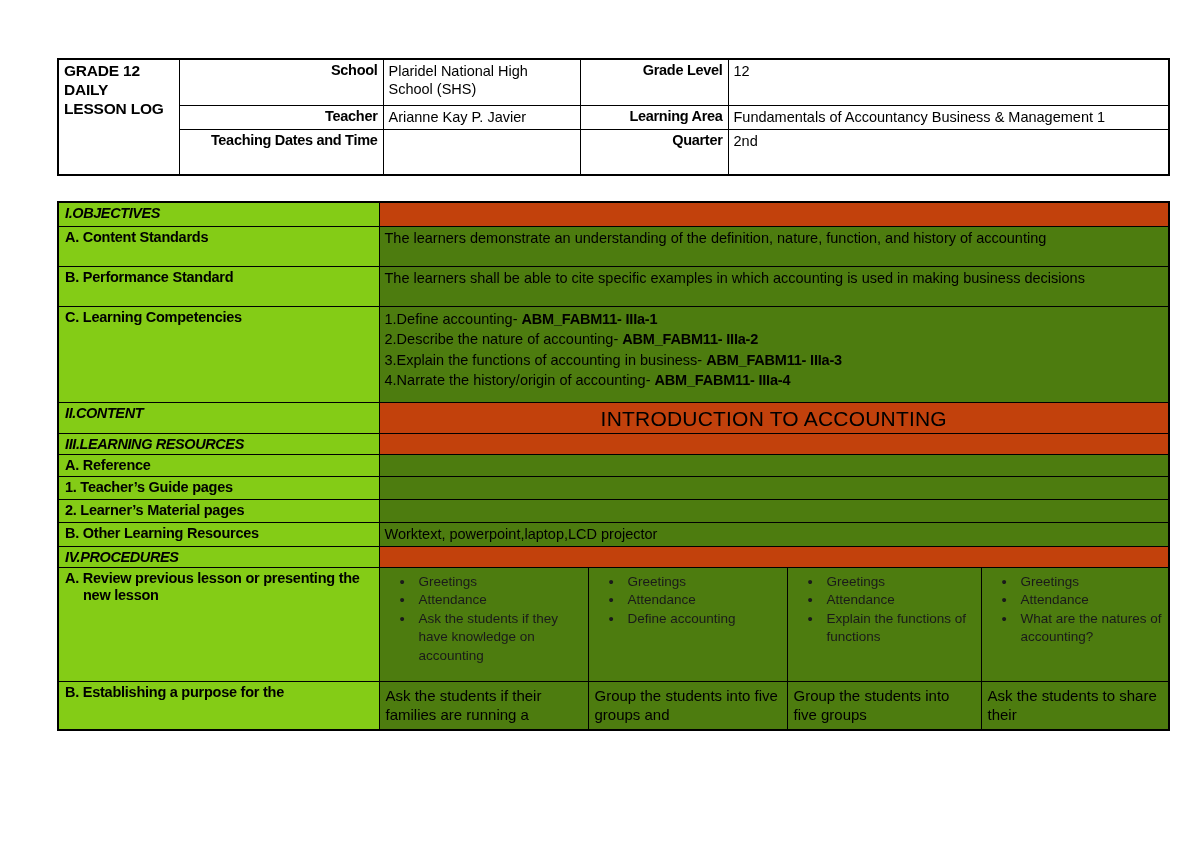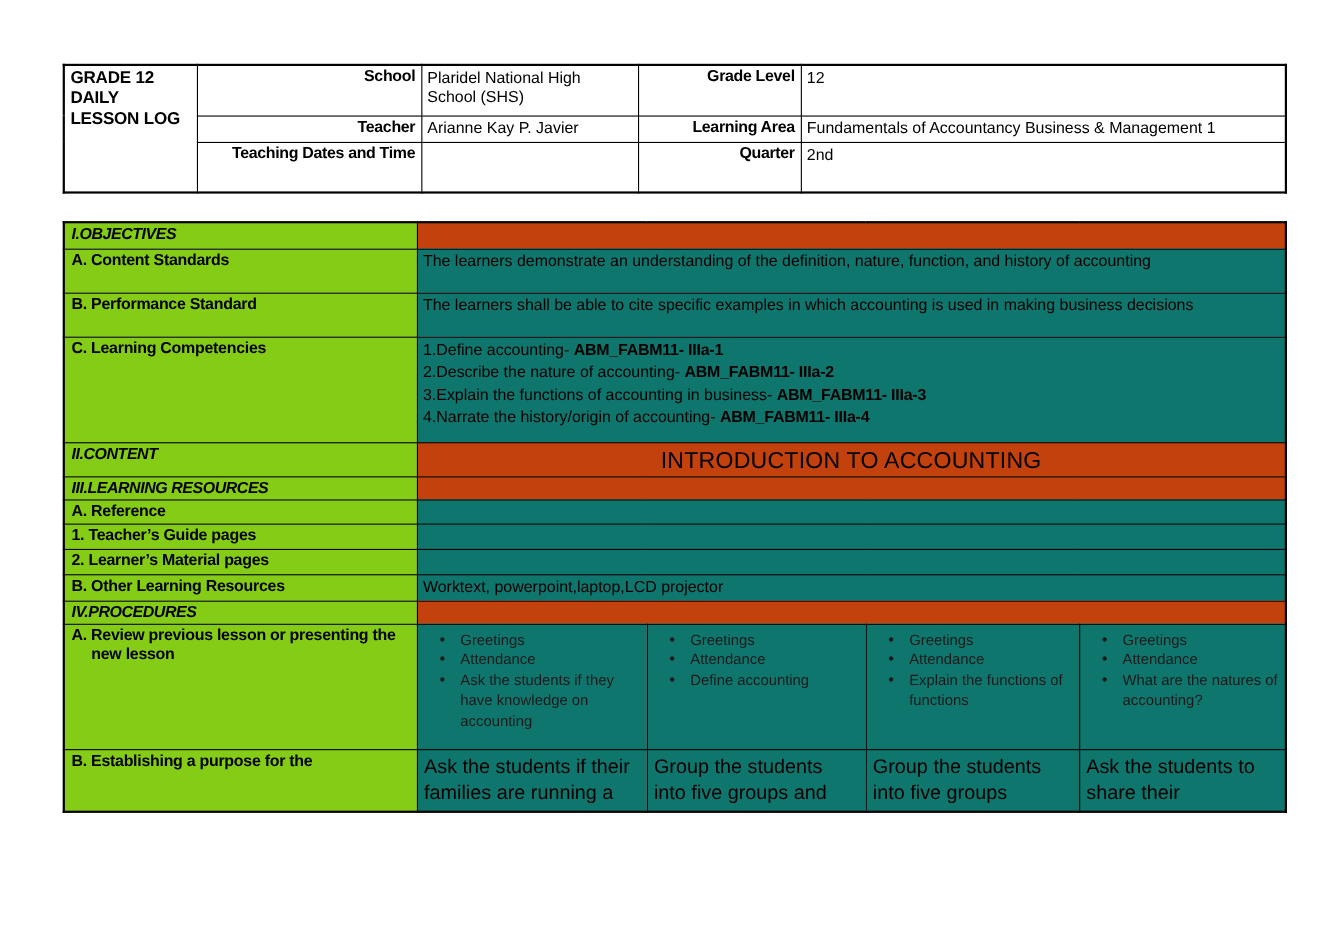--- a/index.html
+++ b/index.html
@@ -33,21 +33,21 @@
   .hdr .val{font-size:14.5px;line-height:1.25;font-weight:normal;}
 
   
   .main{
     position:absolute;left:57px;top:201px;width:1111px;
     border:2.5px solid #000;
   }
   .main td{border:1.2px solid #000;}
   .beige{background:#84cc16;}
   .peach{background:#c2410c;}
-  .white{background:#0f766e;}
+  .white{background:#4d7c0f;}
 
   .sechead{
     font-weight:bold;font-style:italic;font-size:14.5px;
     letter-spacing:-0.4px;padding-left:6px;
   }
   .sublabel{
     font-weight:bold;font-size:14.5px;
     letter-spacing:-0.25px;line-height:1.22;
     padding-left:24px;
     text-indent:-18px;
@@ -63,21 +63,21 @@
   ul.bul{margin:1px 0 0 0;padding-left:30px;list-style:none;}
   ul.bul li{
     font-size:13.5px;line-height:1.38;position:relative;
     padding-left:3px;color:#1a1a1a;
   }
   ul.bul li:before{
     content:"\2022";position:absolute;left:-16px;top:-1px;
     font-size:15px;
   }
   .cellpad{padding:4px 6px 4px 6px;}
-  .colcell{font-size:18px;line-height:1.32;padding:4px 6px;}
+  .colcell{font-size:15px;line-height:1.32;padding:4px 6px;}
 </style>
 </head>
 <body>
 
 <div class="page">
 
   <table class="hdr">
     <colgroup>
       <col style="width:121px">
       <col style="width:204px">

